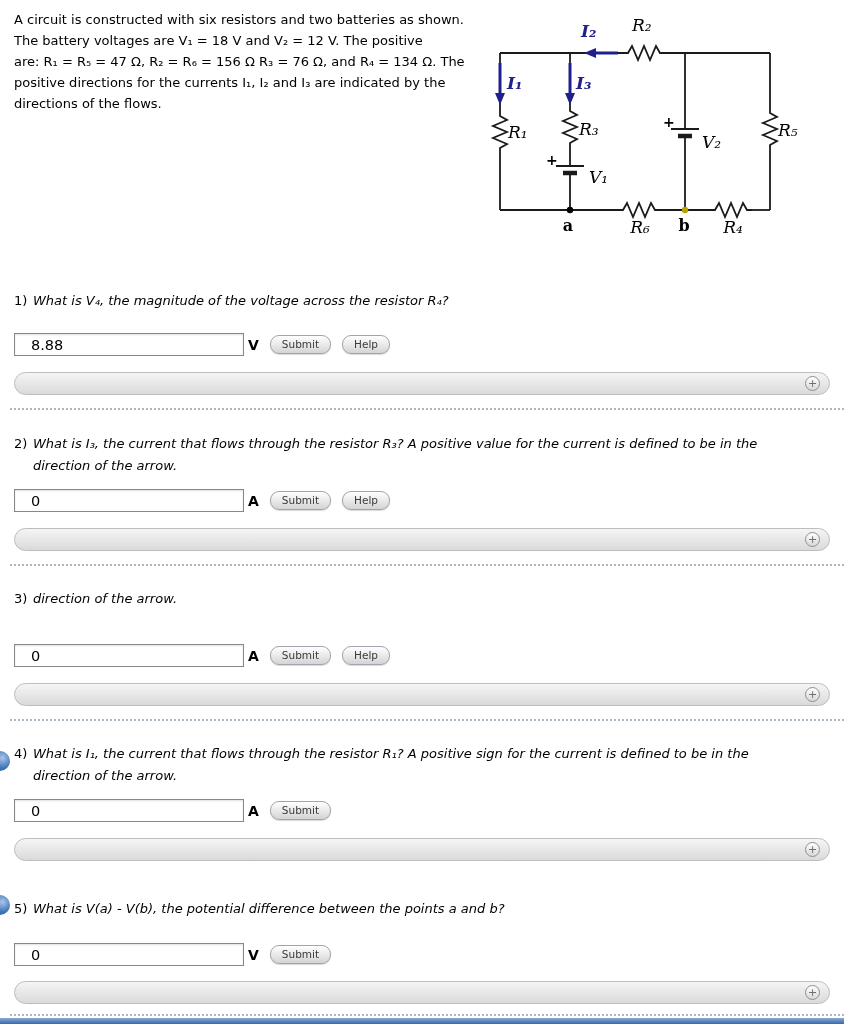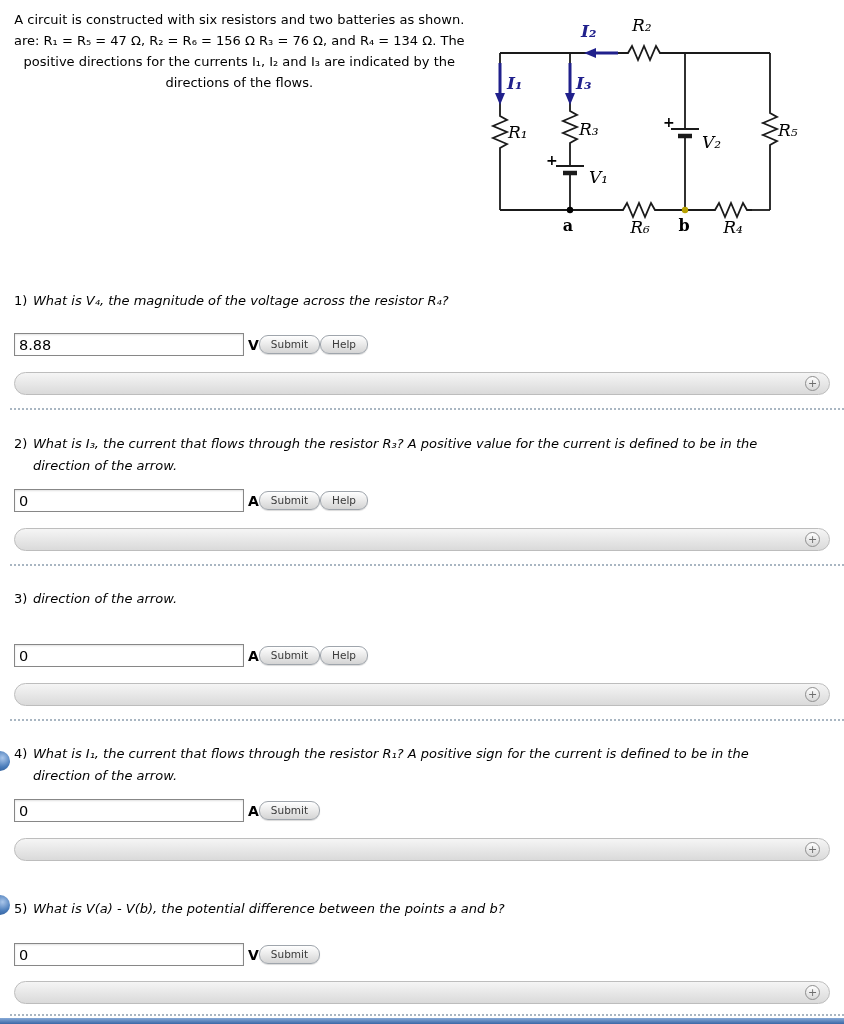--- a/index.html
+++ b/index.html
@@ -2,47 +2,47 @@
 <html><head>
 <meta charset="utf-8">
 <style>
   * { margin:0; padding:0; box-sizing:border-box; }
   html,body { background:#fff; }
   body {
     width:844px; height:1024px; position:relative; overflow:hidden;
     font-family:"DejaVu Sans", sans-serif; color:#000;
   }
   .problem-text { position:absolute; left:14px; top:9px; font-size:13px; line-height:21px; }
-  .p-line { white-space:nowrap;text-align:center; }
+  .p-line { white-space:nowrap; }
 
   .circuit { position:absolute; left:480px; top:5px; }
   .wiregrp { stroke:#1a1a1a; stroke-width:1.8; fill:none; stroke-linecap:butt; }
   .plate-long { stroke:#1a1a1a; stroke-width:2; }
   .plate-short { stroke:#1a1a1a; stroke-width:4.5; }
   .cur-line { stroke:#20208c; stroke-width:3; }
   .cur-head { fill:#20208c; stroke:none; }
   svg text { font-family:"DejaVu Serif", serif; }
   .lbl { font-style:italic; font-size:17px; fill:#000; }
   .lbl-cur { font-style:italic; font-size:17px; font-weight:bold; fill:#20208c; }
   .lbl-node { font-weight:bold; font-size:16px; fill:#000; }
   .lbl-plus { font-family:"DejaVu Sans", sans-serif; font-weight:bold; font-size:14px; fill:#000; }
 
   .q-text { position:absolute; left:14px; font-size:13px; line-height:21.5px; padding-left:19px; }
   .q-num { position:absolute; left:0; top:0; }
   .q-line { white-space:nowrap;font-style:italic; }
 
   .answer-row { position:absolute; left:14px; height:23px; display:flex; align-items:center; }
   .answer-input {
     width:230px; height:23px; border:1px solid #878787; background:#fff;
-    font-family:"DejaVu Sans", sans-serif; font-size:14.5px; padding:1px 4px; color:#000;
+    font-family:"DejaVu Sans", sans-serif; font-size:14.5px; padding:1px 16px; color:#000;
     box-shadow:inset 0 1px 2px rgba(0,0,0,0.12); border-radius:0;
   }
   .unit { font-size:14px; font-weight:bold; margin-left:4px; }
   .btn {
-    font-family:"DejaVu Sans", sans-serif; font-size:10.5px; color:#3a3a3a;
+    margin-left:11px; font-family:"DejaVu Sans", sans-serif; font-size:10.5px; color:#3a3a3a;
     padding:2px 11px 3px; border:1px solid #9fa5ac; border-radius:9px;
     background:linear-gradient(#ffffff, #ececec 45%, #d4d4d4);
     box-shadow:0 1px 1px rgba(0,0,0,0.15); cursor:default;
   }
   .collapse-bar {
     position:absolute; left:14px; width:816px; height:23px;
     border:1px solid #bdbdbd; border-radius:12px;
     background:linear-gradient(#f5f5f5, #dadada);
   }
   .expand-icon {
@@ -60,20 +60,21 @@
   .bottom-bar {
     position:absolute; left:0; top:1018px; width:844px; height:6px;
     background:linear-gradient(#87aad7, #3a67a6);
   }
 </style>
 </head>
 <body>
 
 <div class="problem-text">
   <div class="p-line">A circuit is constructed with six resistors and two batteries as shown.</div>
+  <div class="p-line">The battery voltages are V₁ = 18 V and V₂ = 12 V. The positive</div>
   <div class="p-line">are: R₁ = R₅ = 47 Ω, R₂ = R₆ = 156 Ω R₃ = 76 Ω, and R₄ = 134 Ω. The</div>
   <div class="p-line">positive directions for the currents I₁, I₂ and I₃ are indicated by the</div>
   <div class="p-line">directions of the flows.</div>
 </div>
 
 <svg class="circuit" width="340" height="248" viewBox="0 0 340 248">
   <defs>
     <path id="res-v" d="M0,0 v3 l7,4 l-14,6 l14,6 l-14,6 l14,6 l-7,4 v5"></path>
     <path id="res-h" d="M0,0 h3 l4,-7 l6,14 l6,-14 l6,14 l6,-14 l4,7 h5"></path>
   </defs>

